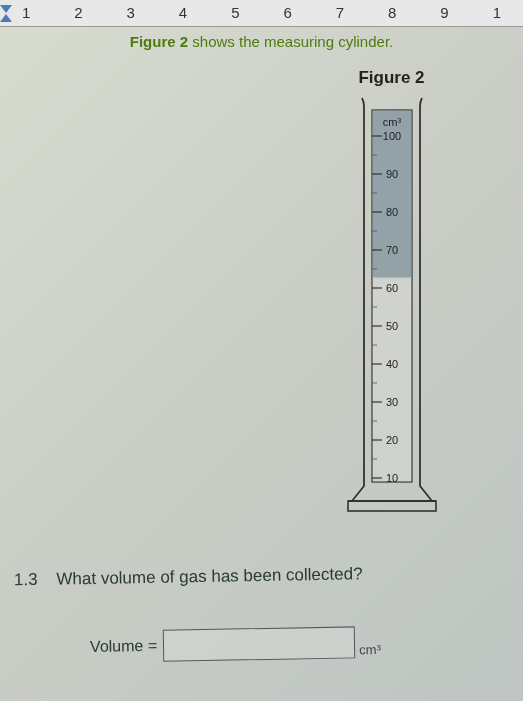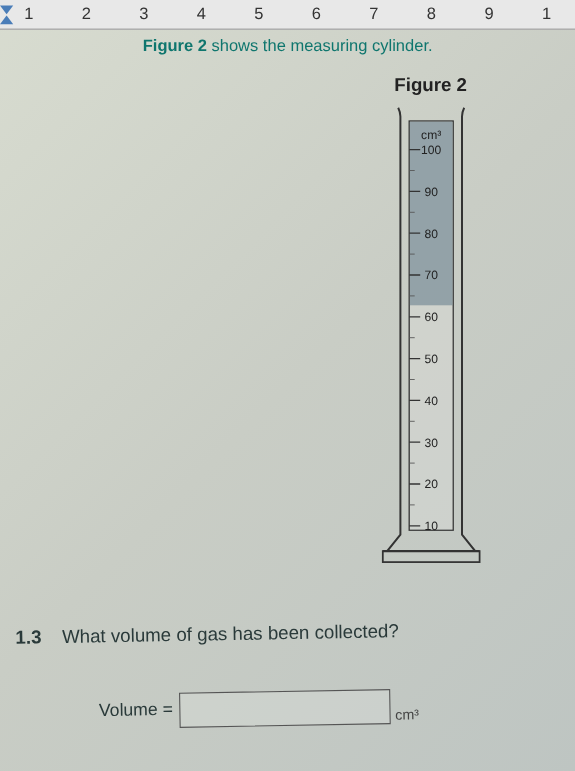--- a/index.html
+++ b/index.html
@@ -49,21 +49,21 @@
       font-size: 15px;
       color: #333;
       position: absolute;
       top: 4px;
       left: 50%;
       transform: translateX(-50%);
     }
     .caption {
       text-align: center;
       font-size: 15px;
-      color: #0f766e;
+      color: #4d7c0f;
       margin-top: 6px;
     }
     .caption b {
       font-weight: bold;
     }
     .figure-label {
       text-align: center;
       font-weight: bold;
       font-size: 17px;
       color: #222;
@@ -77,21 +77,21 @@
       margin-left: 260px;
     }
     .question {
       font-size: 17px;
       color: #2a3a3a;
       margin-top: 50px;
       padding-left: 14px;
       transform: rotate(-1deg);
     }
     .question .qnum {
-      font-weight: bold;
+      font-weight: normal;
       margin-right: 14px;
     }
     .answer-row {
       display: flex;
       align-items: center;
       margin-top: 42px;
       padding-left: 90px;
       transform: rotate(-1deg);
     }
     .answer-label {

